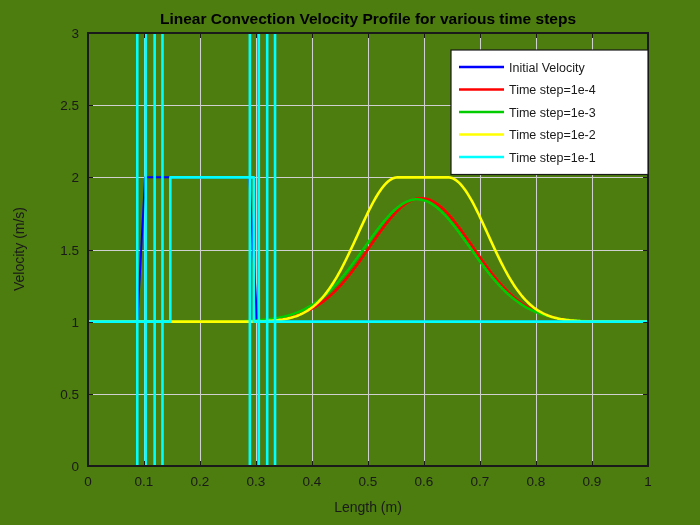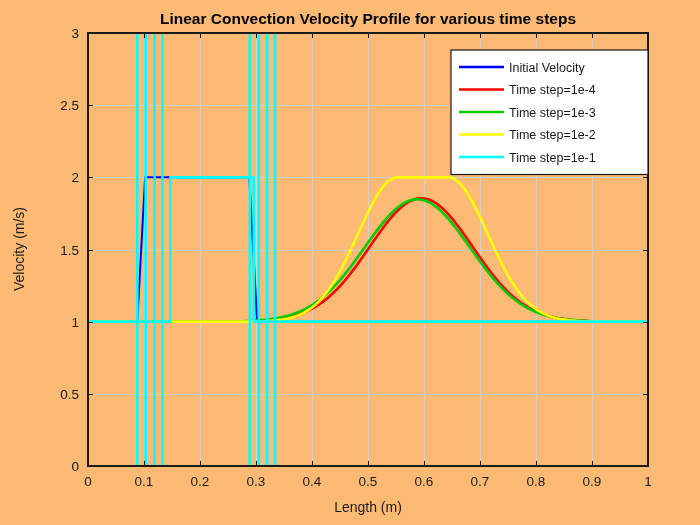--- a/index.html
+++ b/index.html
@@ -11,21 +11,21 @@
   body {
     width: 700px;
     height: 525px;
     overflow: hidden;
     font-family: "Liberation Sans", sans-serif;
   }
   #figure {
     position: relative;
     width: 700px;
     height: 525px;
-    background: #fdba74;
+    background: #4d7c0f;
   }
   #plot-svg {
     position: absolute;
     left: 0;
     top: 0;
     width: 700px;
     height: 525px;
   }
   .chart-title {
     font-family: "Liberation Sans", sans-serif;

